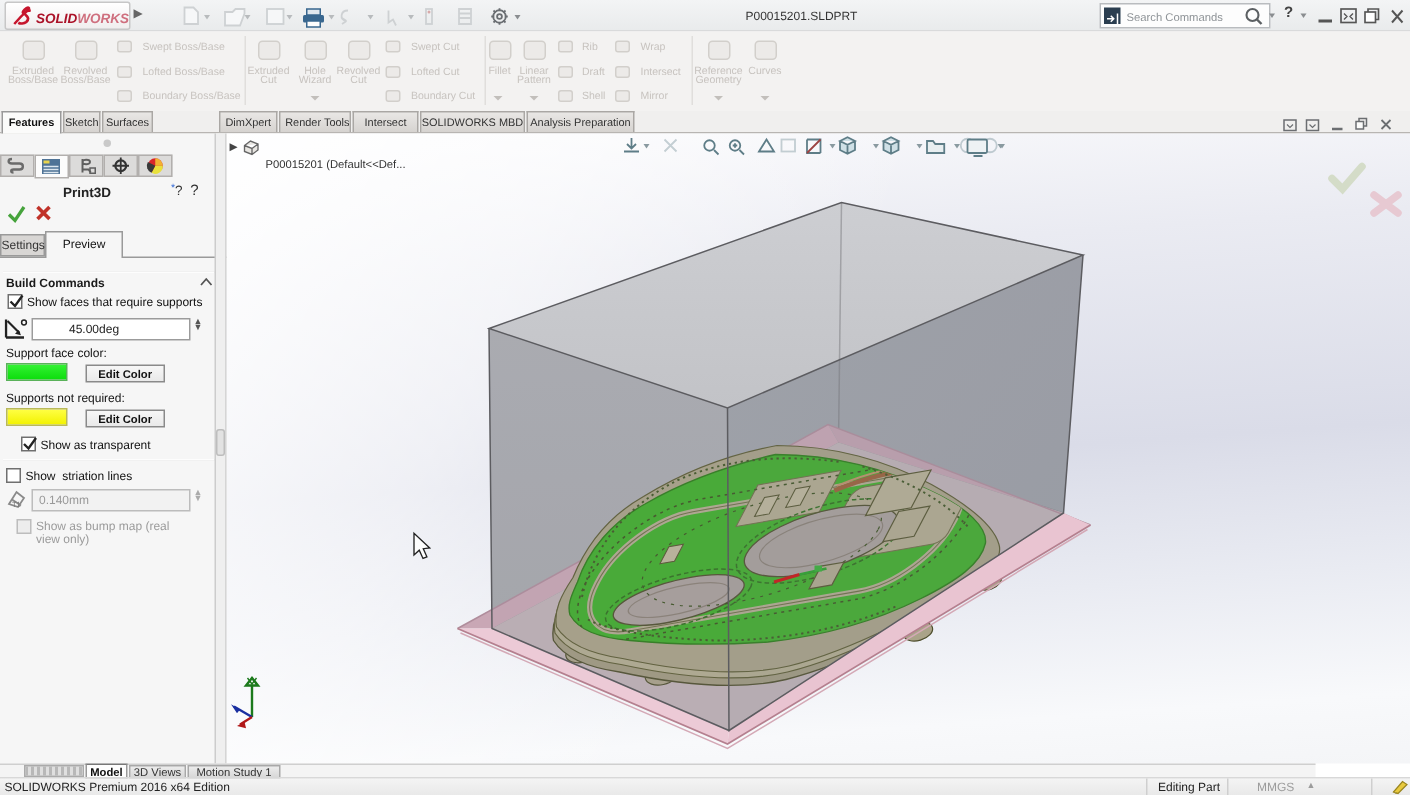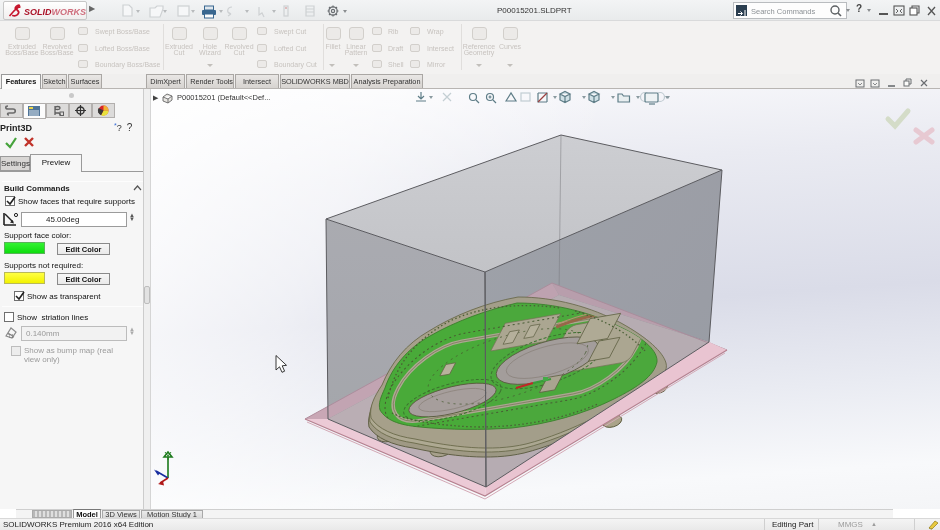--- a/index.html
+++ b/index.html
@@ -321,21 +321,21 @@
   <path d="M916,130 l16,12 m0,-12 l-16,12" fill="none" stroke="#e7c9d2" stroke-width="5" stroke-linecap="round"></path>
 
   <path d="M276,355.5 L276,370 L279.5,366.8 L282,372.3 L284.6,371.2 L282.2,365.8 L286.5,365.3 Z" fill="#fdfdfd" stroke="#222" stroke-width="0.9"></path>
 </svg>
 
 <div class="abs" style="left:151px;top:89px;width:789px;height:17px;">
   <span class="abs" style="left:2px;top:5px;font-size:7px;color:#444;">▶</span>
   <svg class="abs" style="left:10px;top:3px;" width="13" height="12" viewBox="0 0 13 12">
         <path d="M2 5 l4 -3 l5 2 l0 4 l-4 3 l-5 -2 z M2 5 l5 2 l4 -3 M7 7 l0 4" fill="#e8e6e2" stroke="#666" stroke-width="0.9"></path>
       </svg>
-  <span class="abs" style="left:26px;top:4px;font-size:7.5px;color:#333;">P00015201 (Default&lt;&lt;Def...</span>
+  <span class="abs" style="left:26px;top:16px;font-size:7.5px;color:#333;">P00015201 (Default&lt;&lt;Def...</span>
   <svg class="abs" style="left:262px;top:0px;" width="260" height="17" viewBox="0 0 260 17">
     <g fill="none" stroke="#5e7d87" stroke-width="1.2">
       <path d="M8 3 v7 M5 7 l3 3 l3 -3 M3 12 h10"></path>
       <g opacity="0.35">
             <path d="M30 4 l8 8 M38 4 l-8 8"></path>
           </g>
       <circle cx="60" cy="8" r="3.5"></circle>
           <path d="M63 11 l3 3"></path>
       <circle cx="77" cy="8" r="3.5"></circle>
           <path d="M80 11 l3 3 M75.5 8 h3 M77 6.5 v3"></path>
@@ -398,21 +398,21 @@
           <circle cx="10.5" cy="6.5" r="3.6" fill="none" stroke="#333" stroke-width="1.5"></circle>
           <path d="M10.5 1 v11 M5 6.5 h11" stroke="#333" stroke-width="1.2"></path>
         </svg></div>
   <div class="pmtab" style="left:92px;"><svg width="21" height="13" viewBox="0 0 21 13">
           <circle cx="10.5" cy="6.5" r="5" fill="#d8262a"></circle>
           <path d="M10.5 6.5 L10.5 1.5 A5 5 0 0 1 15.5 6.5 z" fill="#f2b132"></path>
           <path d="M10.5 6.5 L15.5 6.5 A5 5 0 0 1 8 11.2 z" fill="#e8e13c"></path>
           <path d="M10.5 6.5 L8 11.2 A5 5 0 0 1 5.6 4 z" fill="#3a3a3a"></path>
         </svg></div>
 
-  <div class="abs" style="left:0;top:34px;width:116px;text-align:left;font-weight:bold;font-size:9px;color:#222;">Print3D</div>
+  <div class="abs" style="left:0;top:34px;width:116px;text-align:center;font-weight:bold;font-size:9px;color:#222;">Print3D</div>
   <div class="abs" style="left:114px;top:33px;font-size:9px;color:#333;"><span style="color:#3a6fd8;font-size:7px;vertical-align:3px;">*</span>?&nbsp;&nbsp;<span style="font-size:10px;">?</span></div>
 
   <svg class="abs" style="left:5px;top:47px;" width="32" height="13" viewBox="0 0 32 13">
     <path d="M1 7 l4 4 l6 -9" fill="none" stroke="#46a33c" stroke-width="2.2"></path>
     <path d="M20 2 l8 8 M28 2 l-8 8" fill="none" stroke="#c03229" stroke-width="2.4"></path>
   </svg>
 
   <div class="abs" style="left:0px;top:67px;width:30px;height:15px;background:#d8d6d4;border:1px solid #9a9a9a;text-align:center;line-height:14px;font-size:8px;color:#333;">Settings</div>
   <div class="abs" style="left:30px;top:65px;width:52px;height:18px;background:#f6f6f6;border:1px solid #9a9a9a;border-bottom:none;text-align:center;line-height:16px;font-size:8px;color:#111;z-index:2;">Preview</div>
   <div class="abs" style="left:0px;top:82px;width:151px;height:1px;background:#9a9a9a;"></div>
@@ -456,21 +456,21 @@
   <div class="inp" style="top:237px;background:#f2f2f2;border-color:#bcbcbc;color:#999;">0.140mm</div>
   <div class="spin" style="top:238px;color:#aaa;">▲<br>▼</div>
   <div class="cb" style="left:11px;top:257px;border-color:#bdbdbd;background:#ededed;"></div>
   <div class="abs" style="left:24px;top:257px;width:105px;color:#9b9b9b;line-height:9px;">Show as bump map (real view only)</div>
 
   <div class="abs" style="left:143px;top:0;width:1px;height:420px;background:#cccccc;"></div>
   <div class="abs" style="left:144px;top:0;width:7px;height:420px;background:#efefef;border-right:1px solid #d5d5d5;"></div>
   <div class="abs" style="left:144px;top:197px;width:6px;height:18px;background:#e2e2e2;border:1px solid #bdbdbd;border-radius:2px;"></div>
 </div>
 
-<div class="abs" id="bottabs" style="left:16px;top:509px;width:877px;height:9px;background:#f4f4f4;border-top:1px solid #cfcfcf;">
+<div class="abs" id="bottabs" style="left:0;top:509px;width:877px;height:9px;background:#f4f4f4;border-top:1px solid #cfcfcf;">
   <div class="abs" style="left:16px;top:0px;width:40px;height:8px;background:repeating-linear-gradient(90deg,#b8b8b8 0 2px,#dfdfdf 2px 4px);border:1px solid #aaa;"></div>
   <div class="abs" style="left:57px;top:-1px;width:28px;height:10px;background:#fdfdfd;border:1px solid #999;border-top:1px solid #777;text-align:center;font-size:7.5px;font-weight:bold;color:#111;line-height:9px;">Model</div>
   <div class="abs" style="left:86px;top:0px;width:38px;height:9px;background:linear-gradient(#ececec,#d8d8d8);border:1px solid #a8a8a8;text-align:center;font-size:7.5px;color:#333;line-height:8px;">3D Views</div>
   <div class="abs" style="left:125px;top:0px;width:62px;height:9px;background:linear-gradient(#ececec,#d8d8d8);border:1px solid #a8a8a8;text-align:center;font-size:7.5px;color:#333;line-height:8px;">Motion Study 1</div>
 </div>
 
 <div class="abs" id="statusbar" style="left:0;top:518px;width:940px;height:12px;background:linear-gradient(#f4f4f4,#e9e9e9);border-top:1px solid #d8d8d8;">
   <span class="abs" style="left:3px;top:1px;font-size:8px;color:#222;">SOLIDWORKS Premium 2016 x64 Edition</span>
   <div class="abs" style="left:764px;top:0;width:1px;height:12px;background:#cfcfcf;"></div>
   <span class="abs" style="left:772px;top:1px;font-size:8px;color:#222;">Editing Part</span>

